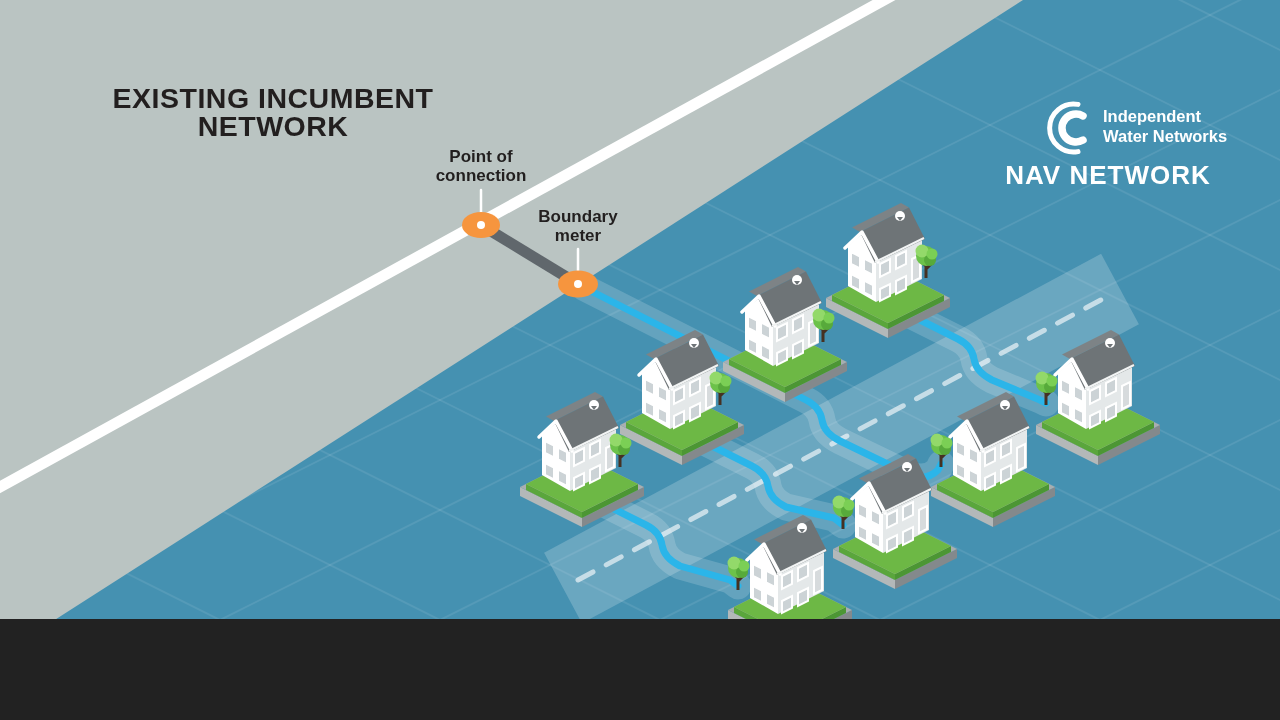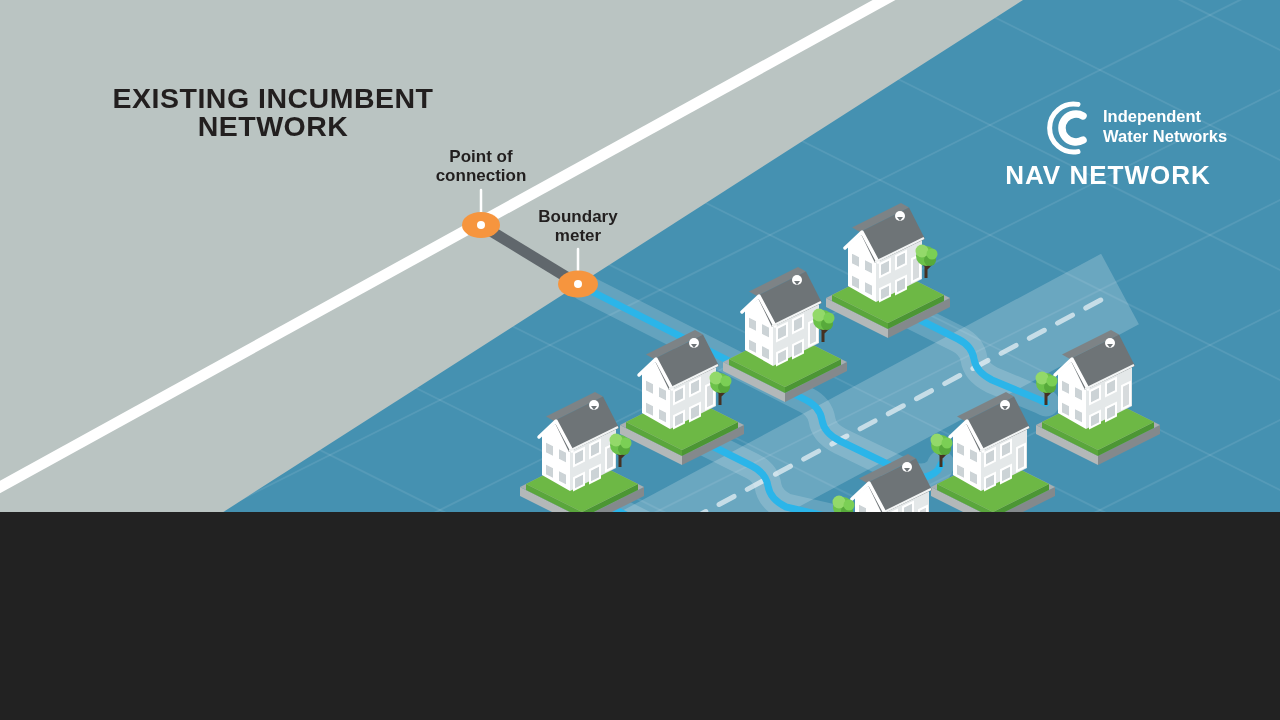--- a/index.html
+++ b/index.html
@@ -1,16 +1,16 @@
 <!DOCTYPE html>
 <html><head>
 <meta charset="utf-8">
 <style>
   html,body{margin:0;padding:0;background:#222;}
-  #stage{position:relative;width:1280px;height:512px;overflow:hidden;
+  #stage{position:relative;width:1280px;height:619px;overflow:hidden;
          font-family:"Liberation Sans","DejaVu Sans",sans-serif;}
   svg{display:block;}
   .bg{fill:var(--bg);}
   .gray-area{fill:var(--gray);}
   .incumbent-line{stroke:var(--white);stroke-width:11;}
   .gridline{stroke:rgba(255,255,255,.09);stroke-width:2;}
   .road{stroke:rgba(255,255,255,.20);stroke-width:80;fill:none;}
   .road-dash{stroke:rgba(255,255,255,.62);stroke-width:5;fill:none;
              stroke-dasharray:17 15;stroke-linecap:round;}
   .corridor{stroke:rgba(255,255,255,.17);stroke-width:27;fill:none;

